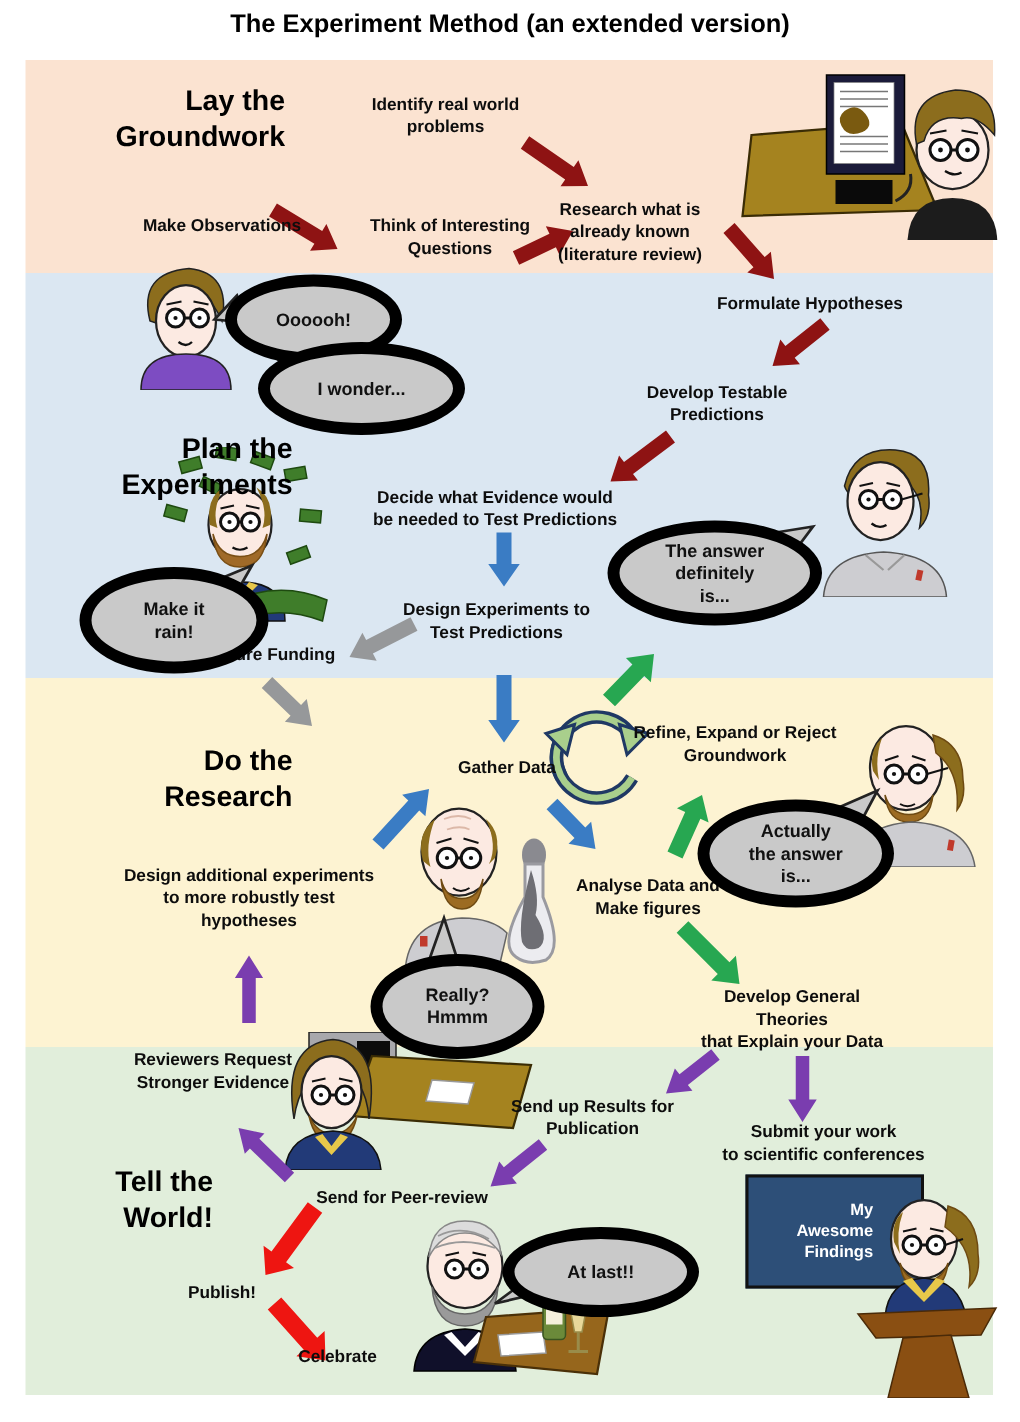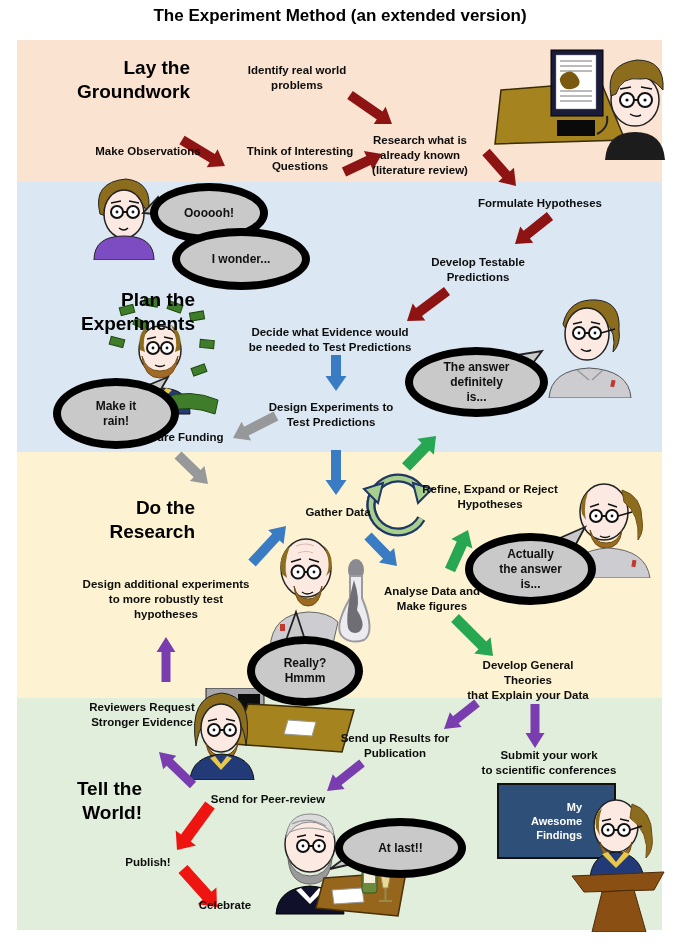--- a/index.html
+++ b/index.html
@@ -59,21 +59,21 @@
   <div class="step" style="left:540px;top:196px;width:180px;">Formulate Hypotheses</div>
   <div class="step" style="left:478px;top:255px;width:150px;">Develop Testable
 Predictions</div>
   <div class="step" style="left:330px;top:325px;width:215px;">Decide what Evidence would
 be needed to Test Predictions</div>
   <div class="step" style="left:331px;top:400px;width:170px;">Design Experiments to
 Test Predictions</div>
   <div class="step" style="left:180px;top:430px;width:130px;">Secure Funding</div>
   <div class="step" style="left:338px;top:505px;width:110px;">Gather Data</div>
   <div class="step" style="left:490px;top:482px;width:180px;">Refine, Expand or Reject
-Hypotheses</div>
+Groundwork</div>
   <div class="step" style="left:432px;top:584px;width:130px;">Analyse Data and
 Make figures</div>
   <div class="step" style="left:166px;top:577px;width:200px;">Design additional experiments
 to more robustly test
 hypotheses</div>
   <div class="step" style="left:528px;top:658px;width:170px;">Develop General
 Theories
 that Explain your Data</div>
   <div class="step" style="left:142px;top:700px;width:150px;">Reviewers Request
 Stronger Evidence</div>

